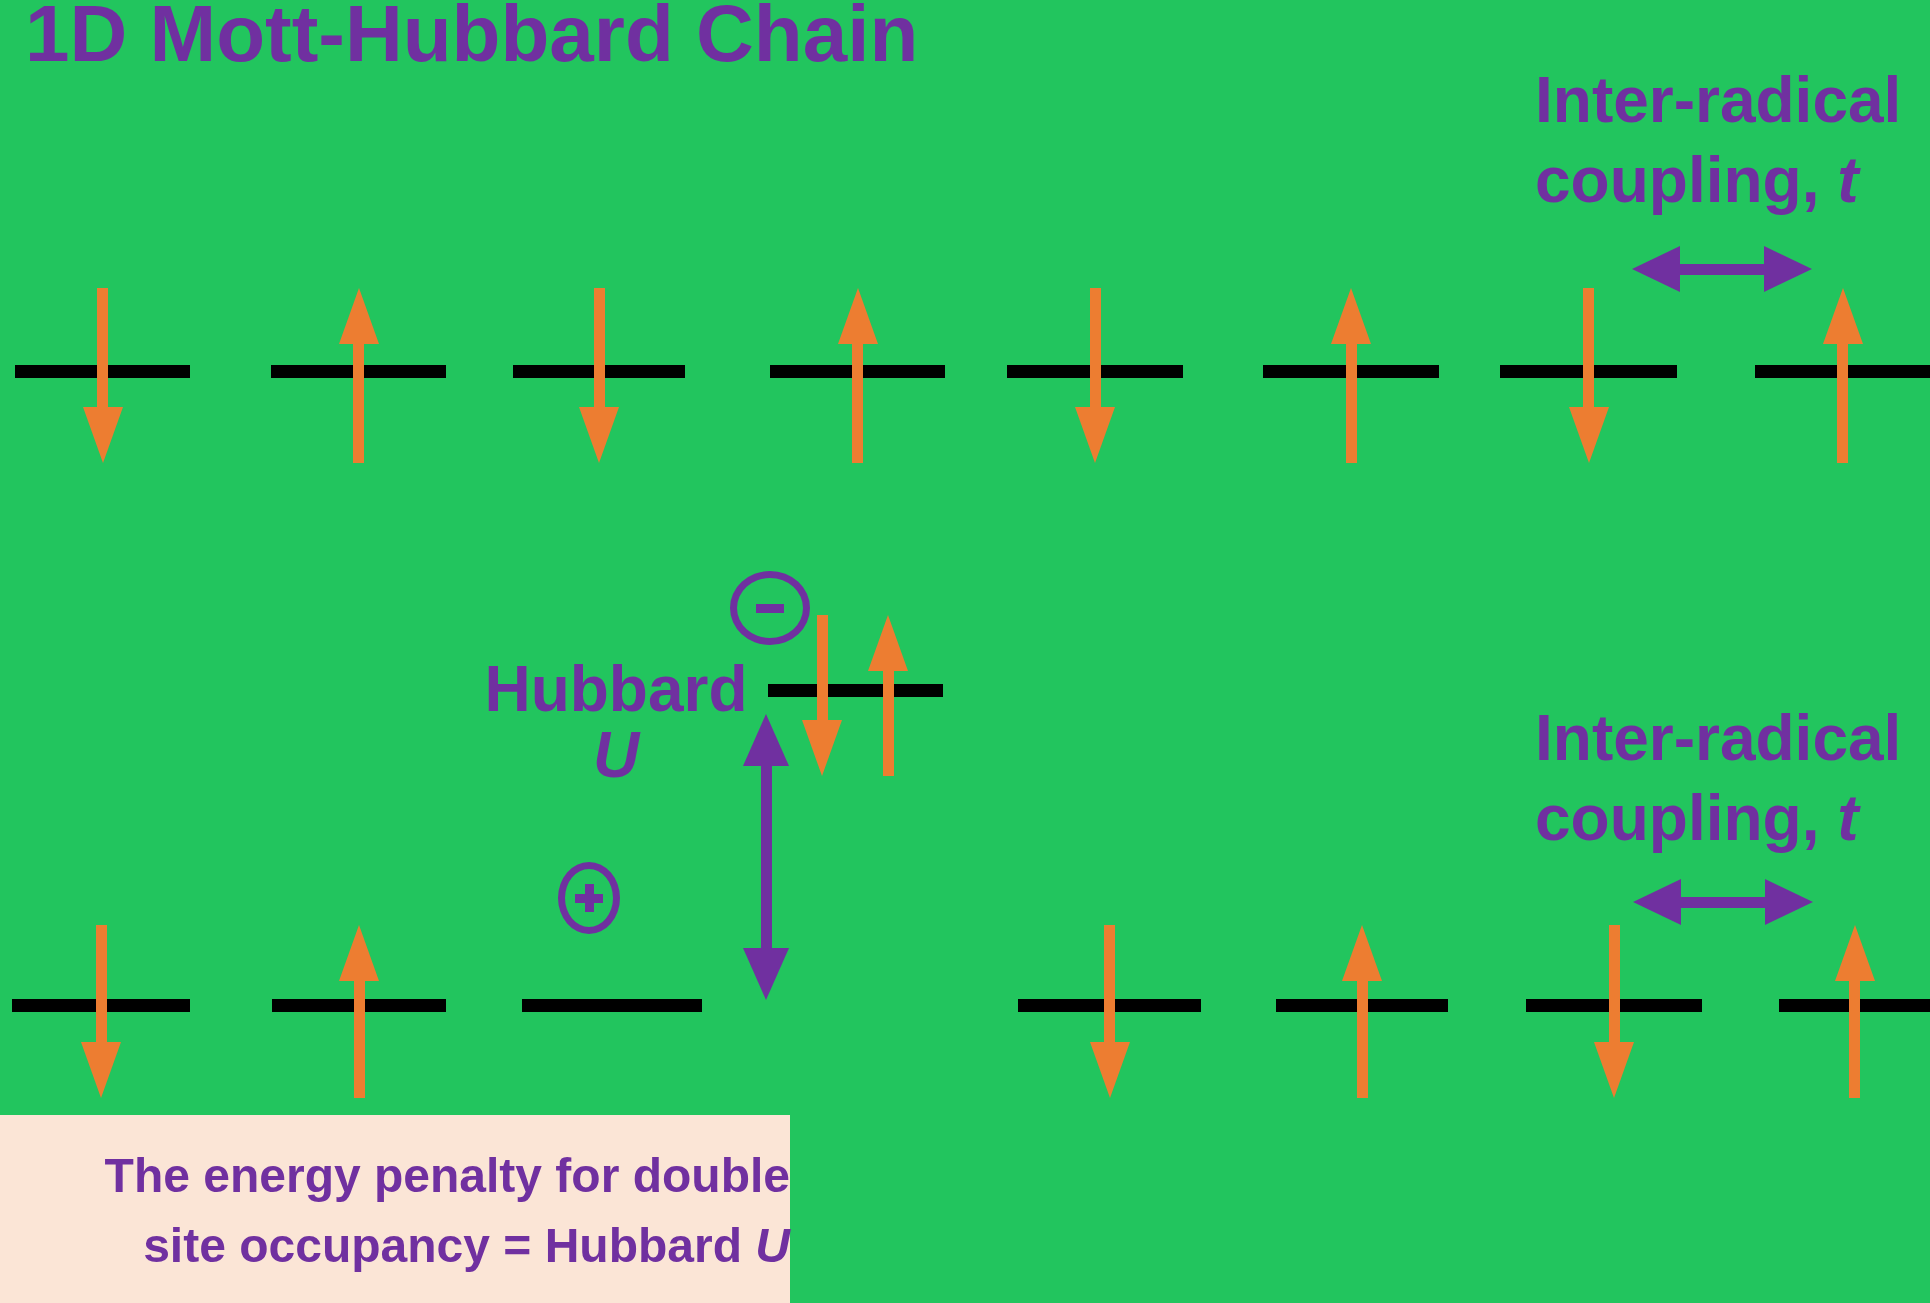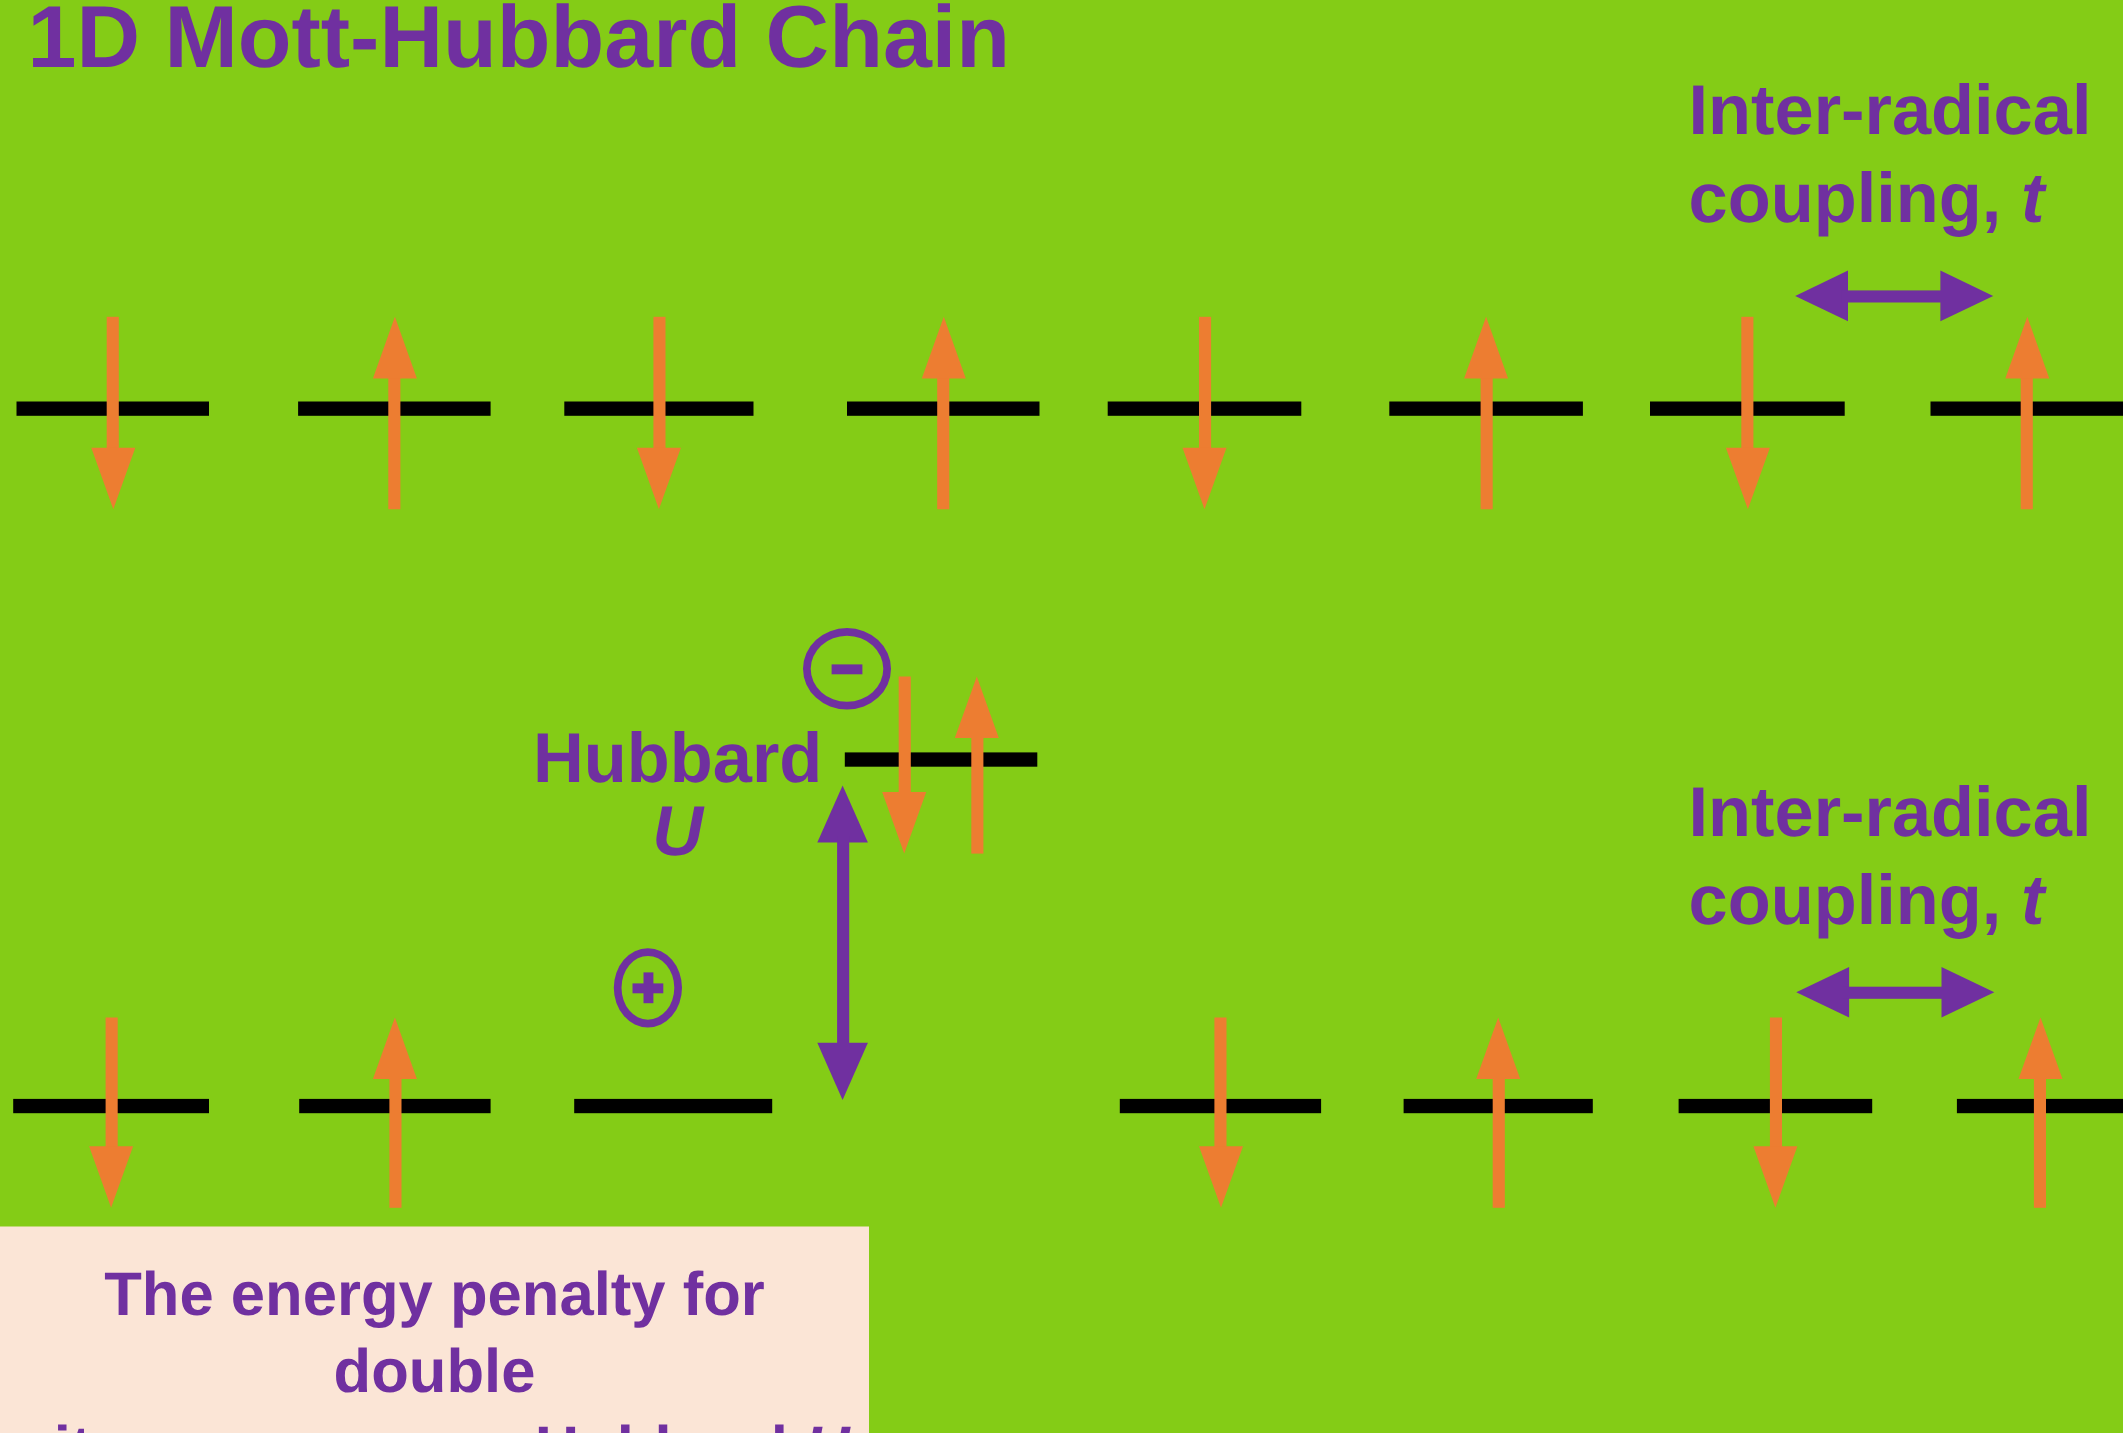--- a/index.html
+++ b/index.html
@@ -38,26 +38,26 @@
   .varrow .head-b{position:absolute;bottom:0;left:0;width:0;height:0;
       border-left:23px solid transparent;border-right:23px solid transparent;border-top:52px solid var(--purple);}
   
   .charge{position:absolute;border:7px solid var(--purple);border-radius:50%;box-sizing:border-box;}
   #minus-charge{left:730px;top:571px;width:80px;height:74px;}
   #plus-charge{left:558px;top:862px;width:62px;height:72px;}
   .charge .bar-h{position:absolute;left:50%;top:50%;width:28px;height:9px;margin:-4.5px 0 0 -14px;background:var(--purple);}
   .charge .bar-v{position:absolute;left:50%;top:50%;width:9px;height:28px;margin:-14px 0 0 -4.5px;background:var(--purple);}
   
   .caption{left:0;top:1115px;width:790px;height:188px;background:var(--caption-bg);
-      text-align:center;font-size:56px;line-height:70px;color:var(--purple);padding-top:26px;box-sizing:border-box;}
+      text-align:right;font-size:48px;line-height:70px;color:var(--purple);padding-top:26px;box-sizing:border-box;}
 </style>
 </head>
 <body>
 
-<div class="canvas" style="background: #84cc16;">
+<div class="canvas" style="background: #22c55e;">
 
   <div class="abs title">1D Mott-Hubbard Chain</div>
 
   <div class="abs coupling-label" id="coupling-label-top">
     <div>Inter-radical</div>
     <div><span>coupling, </span><i>t</i></div>
   </div>
 
   <div class="abs coupling-label" id="coupling-label-bottom">
     <div>Inter-radical</div>

